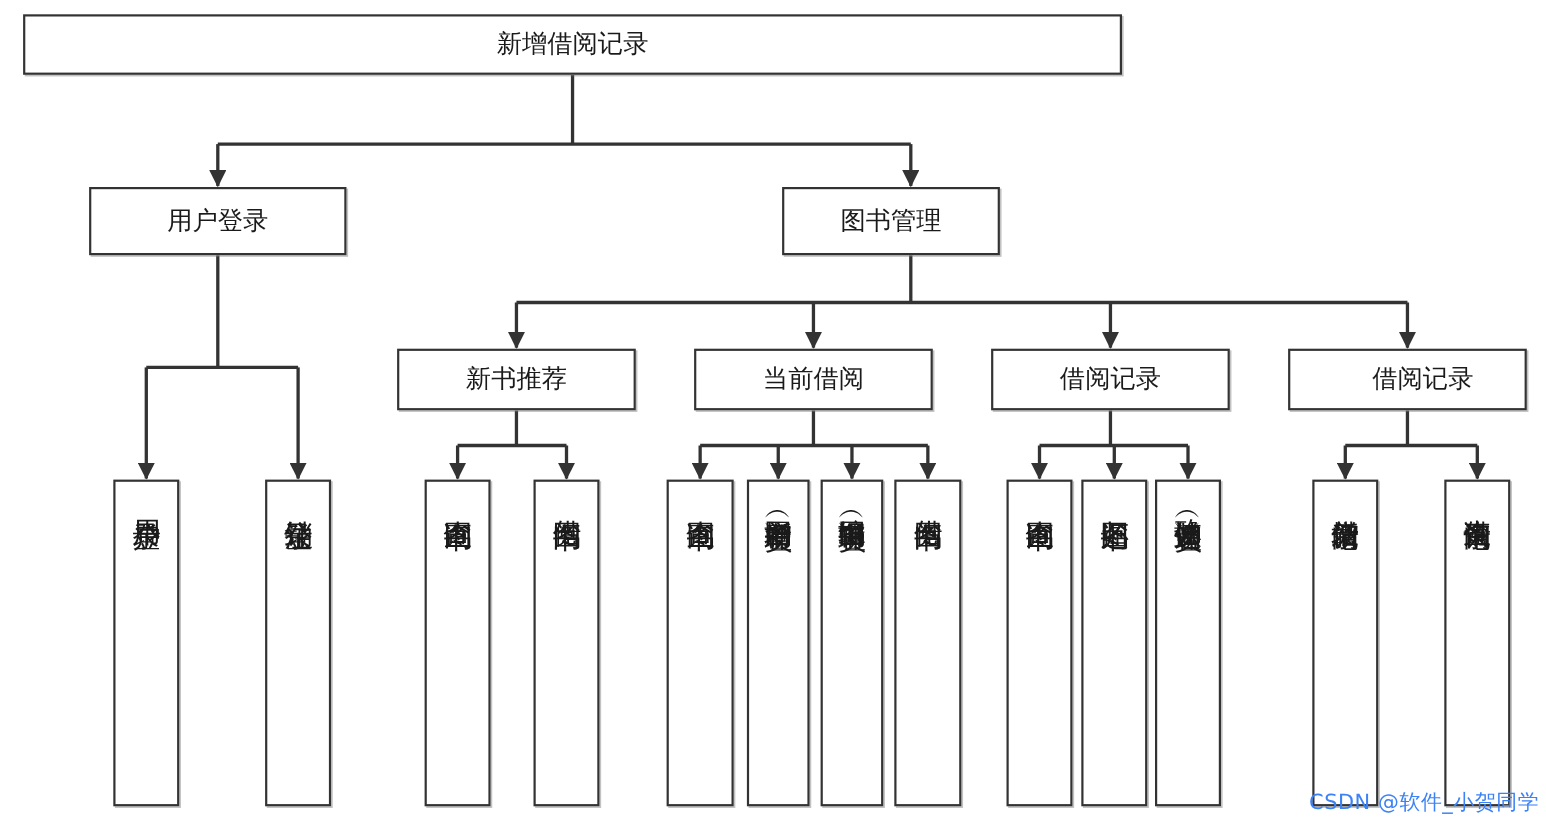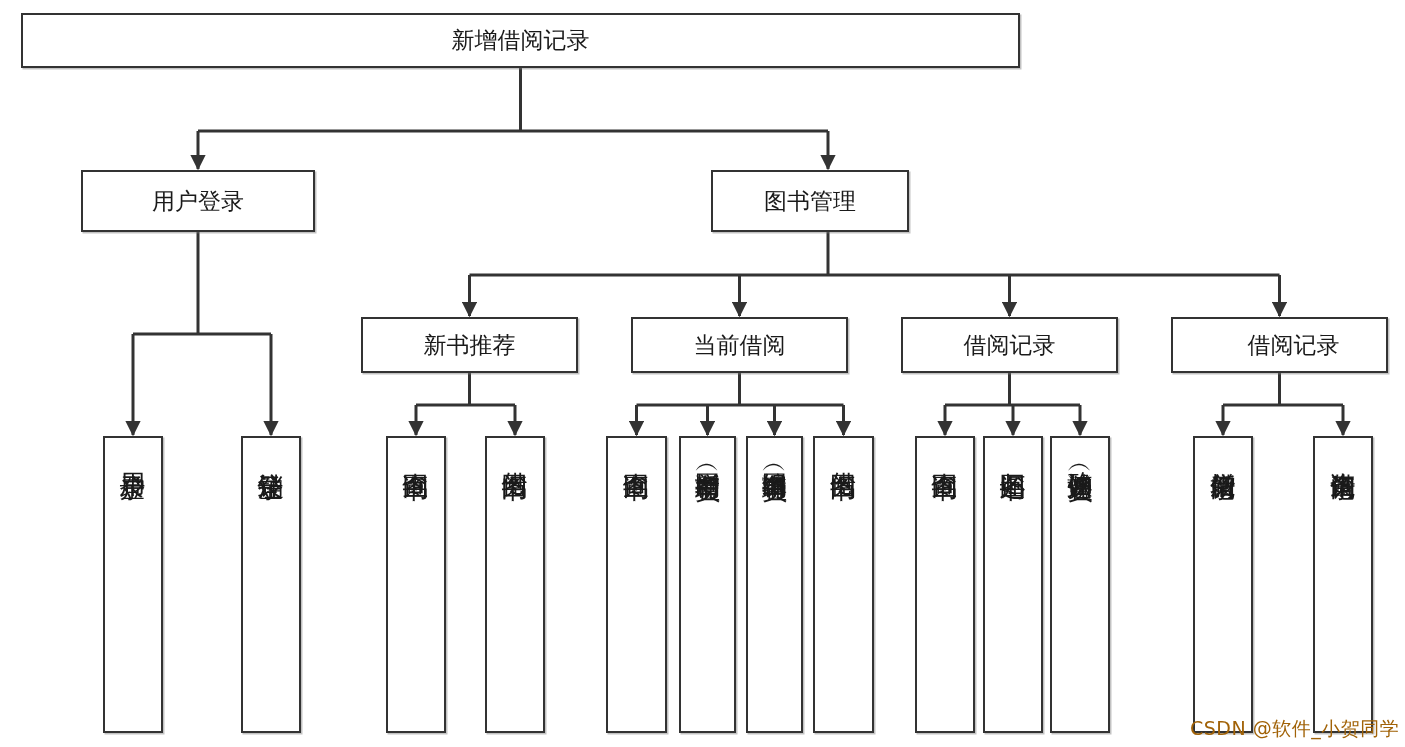--- a/index.html
+++ b/index.html
@@ -57,21 +57,21 @@
     line-height: 1;
   }
   .node.vert.tight .node-label {
     font-size: 25px;
   }
   #watermark {
     position: absolute;
     left: 1190px;
     top: 716px;
     font-size: 19px;
-    color: #a16207;
+    color: #3b82f6;
     white-space: nowrap;
     letter-spacing: 0.5px;
   }
 </style>
 </head>
 <body>
 
 <div id="canvas">
   <svg id="edges" viewBox="0 0 1405 747">
     <defs>

